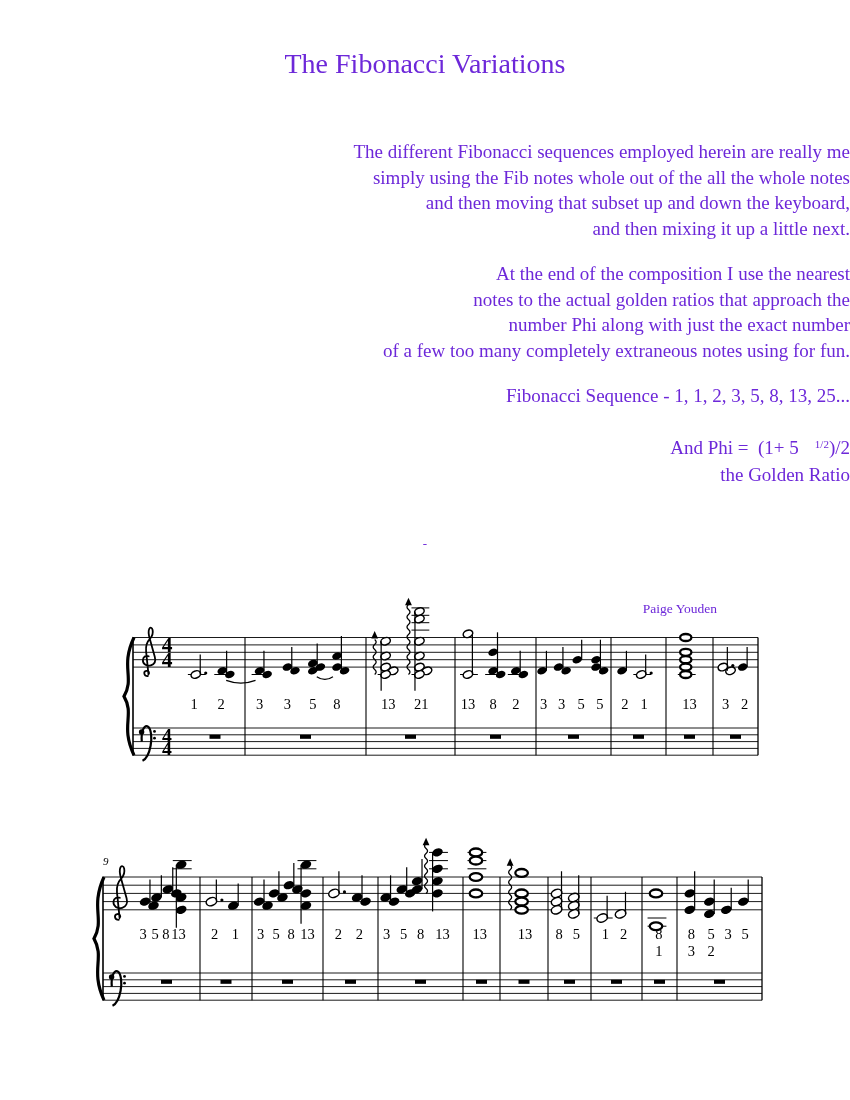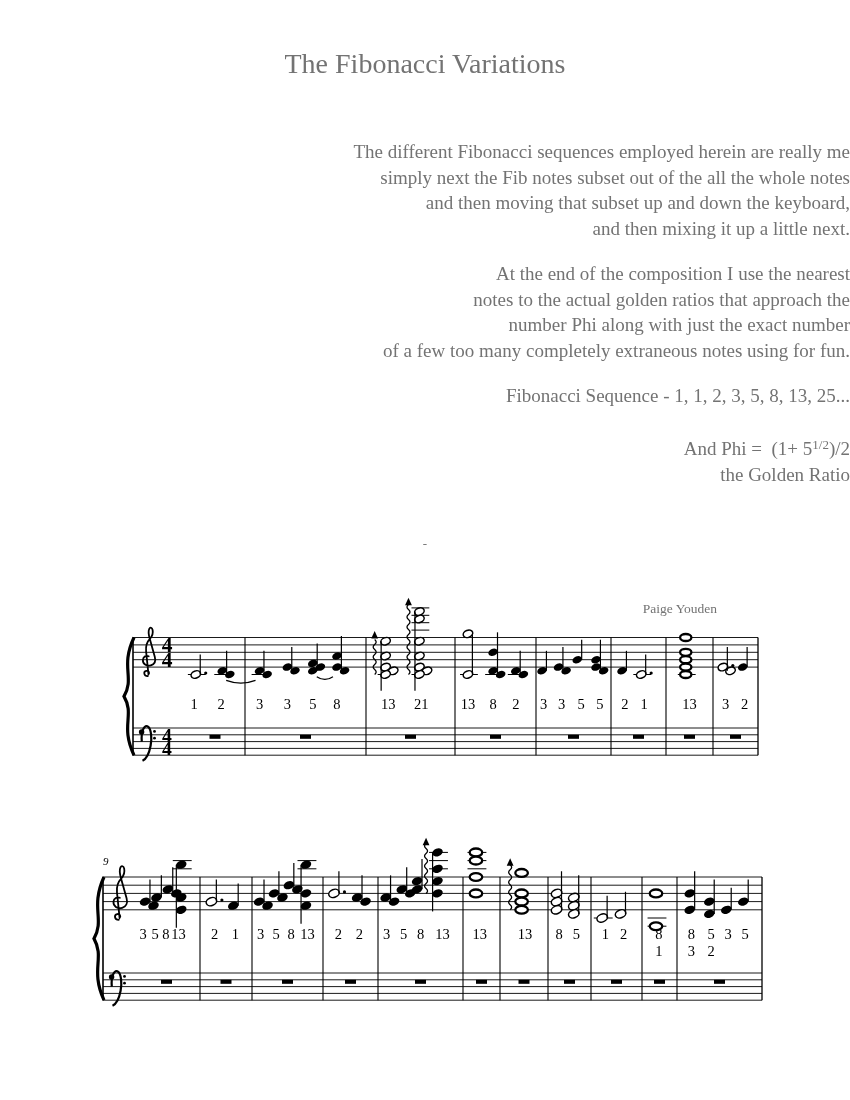--- a/index.html
+++ b/index.html
@@ -1,35 +1,35 @@
 <!DOCTYPE html>
 <html><head>
 <meta charset="utf-8">
 <style>
   html,body{margin:0;padding:0;background:#e8e8e8;}
   .page{position:relative;width:850px;height:1100px;background:#ffffff;
-        font-family:"Liberation Serif",serif;color:#737373;overflow:hidden;margin:0 auto;}
+        font-family:"Liberation Serif",serif;color:#6d28d9;overflow:hidden;margin:0 auto;}
   .tline{position:absolute;left:0;width:850px;text-align:center;white-space:pre;}
   .title{font-size:28px;}
   .body{font-size:19px;text-align:right;}
   .small{font-size:13px;}
   .composer{position:absolute;left:560px;top:601px;width:240px;text-align:center;font-size:13.5px;}
-  sup.exp{font-size:13px;vertical-align:6px;}
+  sup.exp{font-size:11px;vertical-align:6px;margin-left:16px;}
   svg#score{position:absolute;left:0;top:0;}
 </style>
 </head>
 <body>
 
 <div class="page">
 
   <div class="tline title" style="top:48px">The Fibonacci Variations</div>
 
   <div>
     <div class="tline body" style="top:141px">The different Fibonacci sequences employed herein are really me</div>
-    <div class="tline body" style="top:167px">simply next the Fib notes subset out of the all the whole notes</div>
+    <div class="tline body" style="top:167px">simply using the Fib notes whole out of the all the whole notes</div>
     <div class="tline body" style="top:192px">and then moving that subset up and down the keyboard,</div>
     <div class="tline body" style="top:218px">and then mixing it up a little next.</div>
   </div>
 
   <div>
     <div class="tline body" style="top:263px">At the end of the composition I use the nearest</div>
     <div class="tline body" style="top:289px">notes to the actual golden ratios that approach the</div>
     <div class="tline body" style="top:314px">number Phi along with just the exact number</div>
     <div class="tline body" style="top:340px">of a few too many completely extraneous notes using for fun.</div>
   </div>

